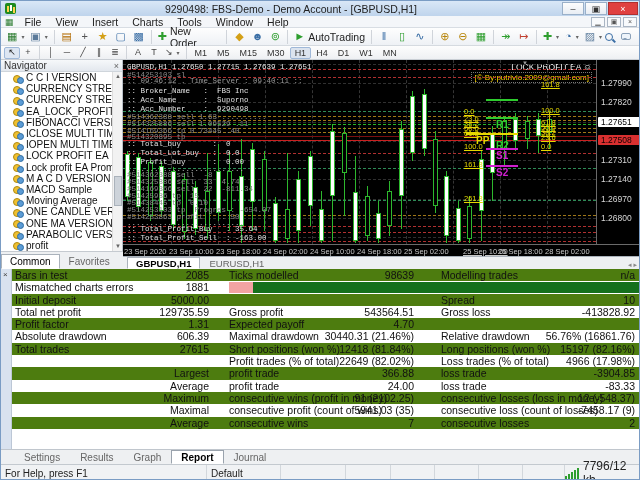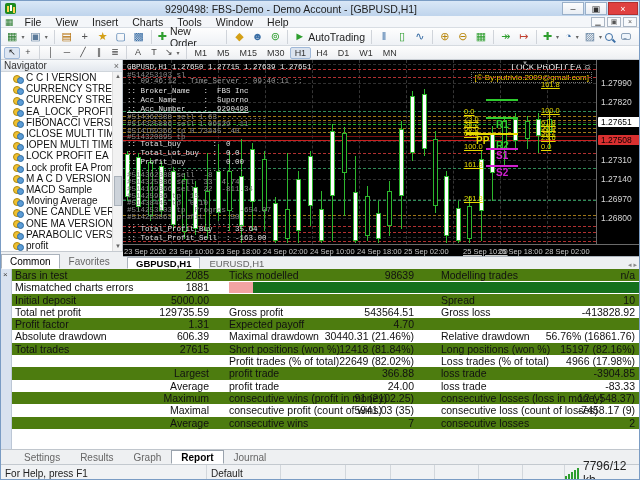--- a/index.html
+++ b/index.html
@@ -495,21 +495,21 @@
           <div class="candle-body" style="left: 402px; top: 61px; height: 18px; background: rgb(0, 0, 0);"></div>
           <div class="candle-wick" style="left: 415px; top: 53px; height: 40px;"></div>
           <div class="candle-body" style="left: 413px; top: 59px; height: 17px; background: rgb(255, 255, 255);"></div>
           <div class="candle-wick" style="left: 426px; top: 51px; height: 38px;"></div>
           <div class="candle-body" style="left: 424px; top: 59px; height: 14px; background: rgb(0, 0, 0);"></div>
           <div class="ov-line" style="top: 3px; color: rgb(232, 232, 232);">GBPUSD,H1 1.27650 1.27715 1.27639 1.27651</div>
           <div class="ov-line" style="top: 11px; color: rgb(138, 138, 138);">#514253103 sl</div>
           <div class="ov-line" style="top: 17px; color: rgb(154, 154, 154);">:: 09:46:12 . Time_Server : 09:40:11 ::</div>
           <div class="ov-line" style="top: 27px; color: rgb(224, 224, 224);">:: Broker_Name   :  FBS Inc</div>
           <div class="ov-line" style="top: 36px; color: rgb(224, 224, 224);">:: Acc_Name      :  Suporno</div>
-          <div class="ov-line" style="top: 45px; color: rgb(224, 224, 224); text-decoration: underline;">:: Acc_Number    :  9290498</div>
+          <div class="ov-line" style="top: 45px; color: rgb(224, 224, 224);">:: Acc_Number    :  9290498</div>
           <div class="ov-line" style="top: 53px; color: rgb(138, 138, 138);">#514362388 sell 1.63 ..........</div>
           <div class="ov-line" style="top: 60px; color: rgb(138, 138, 138);">#514325886 sell 1.09529 .11</div>
           <div class="ov-line" style="top: 67px; color: rgb(138, 138, 138);">#514169366 tp 0.73445 .40</div>
           <div class="ov-line" style="top: 73px; color: rgb(138, 138, 138);">#514320895 tp</div>
           <div class="ov-line" style="top: 80px; color: rgb(224, 224, 224);">:: Total_buy       :  0</div>
           <div class="ov-line" style="top: 89px; color: rgb(224, 224, 224);">:: Total_Lot_buy   :  0.0</div>
           <div class="ov-line" style="top: 98px; color: rgb(224, 224, 224);">:: Profit_buy      :  0.00</div>
           <div class="ov-line" style="top: 105px; color: rgb(187, 187, 187);">..........................</div>
           <div class="ov-line" style="top: 111px; color: rgb(138, 138, 138);">#514362388 sell  -8</div>
           <div class="ov-line" style="top: 118px; color: rgb(138, 138, 138);">#514325886 sell  33  4.74</div>

